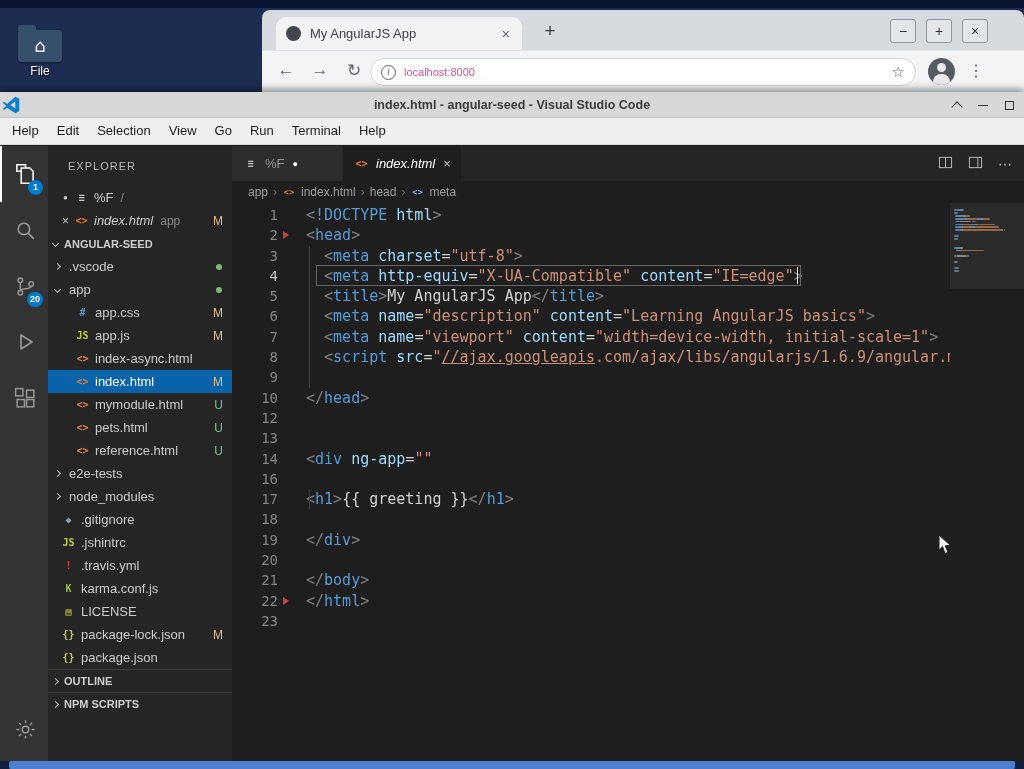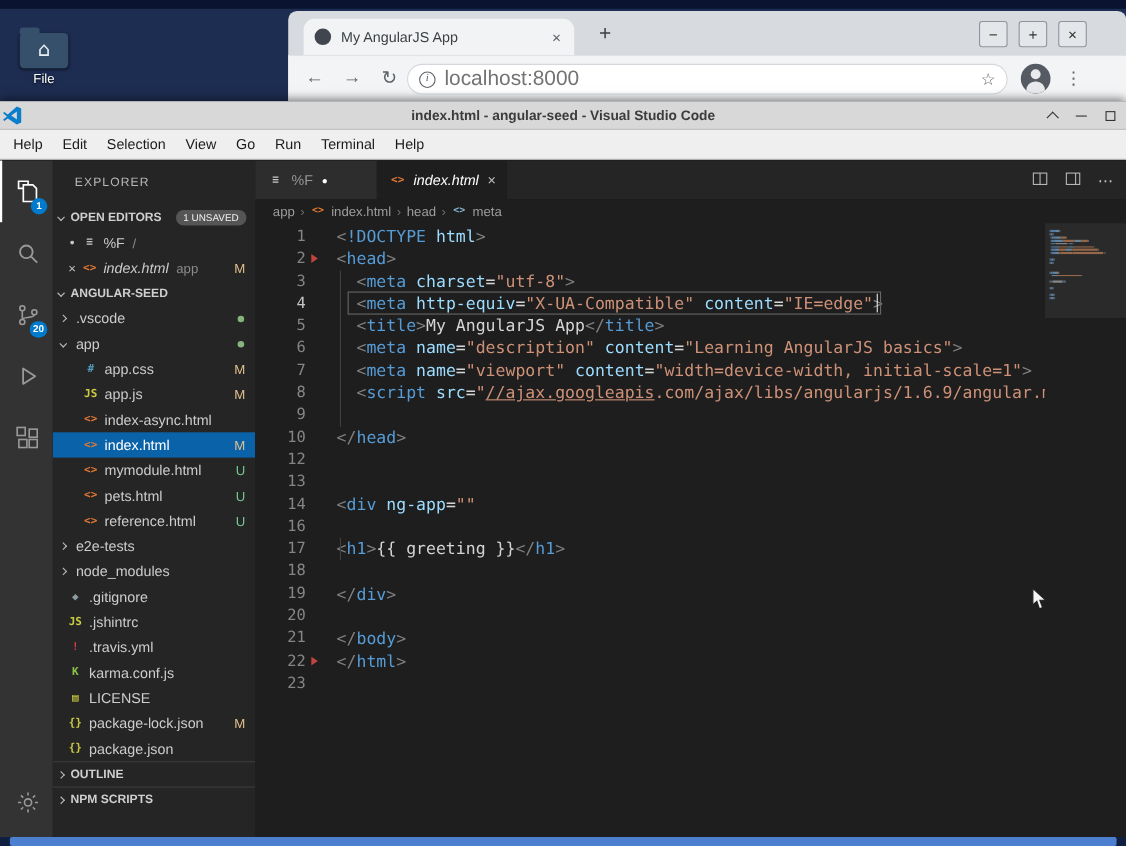--- a/index.html
+++ b/index.html
@@ -17,21 +17,21 @@
   #btab{position:absolute;left:14px;top:7px;width:246px;height:33px;background:#f2f3f5;border-radius:10px 10px 0 0;display:flex;align-items:center;padding:0 10px;}
   #favicon{width:15px;height:15px;border-radius:50%;background:#41464e;flex:none;}
   #btab-title{flex:1;margin-left:9px;font-size:13px;color:#3c4043;white-space:nowrap;overflow:hidden;}
   #btab-close{color:#5f6368;font-size:14px;padding:0 2px;}
   #newtab{position:absolute;left:276px;top:10px;font-size:19px;color:#3c4043;width:24px;text-align:center;}
   .winbox{position:absolute;top:9px;width:26px;height:24px;border:1px solid #8f959b;background:#e4e7ea;text-align:center;line-height:22px;font-size:14px;color:#333;border-radius:3px;}
   #btoolbar{position:absolute;left:0;top:40px;width:762px;height:42px;background:#f2f4f6;border-top:1px solid #e0e3e6;}
   .nav-ic{position:absolute;top:9px;font-size:17px;color:#5f6368;width:24px;text-align:center;}
   #addr{position:absolute;left:108px;top:7px;width:546px;height:28px;background:#fff;border:1px solid #d4d8dc;border-radius:14px;display:flex;align-items:center;}
   #info-ic{width:15px;height:15px;border:1.5px solid #5f6368;border-radius:50%;margin-left:10px;flex:none;color:#5f6368;font-size:10px;line-height:12px;text-align:center;font-style:italic;font-family:"Liberation Serif",serif;}
-  #addr-url{margin-left:8px;font-size:19px;color:#737373;flex:1;}
+  #addr-url{margin-left:8px;font-size:11px;color:#ec4899;flex:1;}
   #addr-star{margin-right:10px;font-size:15px;color:#5f6368;}
   #avatar{position:absolute;left:666px;top:7px;width:27px;height:27px;border-radius:50%;background:#565b63;overflow:hidden;}
   #avatar .head{position:absolute;left:9px;top:5px;width:9px;height:9px;border-radius:50%;background:#e9eaee;}
   #avatar .bod{position:absolute;left:5px;top:16px;width:17px;height:11px;border-radius:8px 8px 0 0;background:#e9eaee;}
   #bmenu{position:absolute;left:704px;top:10px;font-size:16px;color:#5f6368;width:20px;text-align:center;}
   
   #vscode{position:absolute;left:0;top:92px;width:1024px;height:669px;background:#1e1e1e;box-shadow:0 -2px 8px rgba(0,0,0,.5);}
   #titlebar{position:relative;height:26px;background:#d8d8d8;border-bottom:1px solid #c2c2c2;}
   #vs-logo{position:absolute;left:2px;top:4px;}
   #vs-title{position:absolute;left:0;right:0;text-align:center;font-size:12.5px;font-weight:bold;color:#3b3b3b;line-height:26px;}
@@ -211,25 +211,20 @@
             <div class="act-item">
               <svg width="23" height="23" viewBox="0 0 24 24" fill="none" stroke="currentColor" stroke-width="1.5">
                 <circle cx="12" cy="12" r="3.4"></circle>
                 <path d="M12 2.5v3M12 18.5v3M2.5 12h3M18.5 12h3M5.3 5.3l2.1 2.1M16.6 16.6l2.1 2.1M18.7 5.3l-2.1 2.1M7.4 16.6l-2.1 2.1"></path>
               </svg>
             </div>
           </div>
       </div>
       <div id="sidebar">
         <div id="sb-title">EXPLORER</div>
-        <div class="sec-head">
-          <span class="chev down"></span>
-          <span class="lbl">OPEN EDITORS</span>
-          <span class="pill">1 UNSAVED</span>
-        </div>
         <div id="open-editors">
             <div class="row" style="padding-left: 10px;">
               <span class="lead" style="font-size: 8px;">●</span>
               <span class="fico" style="color: rgb(197, 197, 197);">≡</span>
               <span class="nm">%F</span>
               <span class="desc">/</span>
             </div>
             <div class="row" style="padding-left: 10px;">
               <span class="lead">×</span>
               <span class="fico" style="color: rgb(227, 121, 51);">&lt;&gt;</span>

